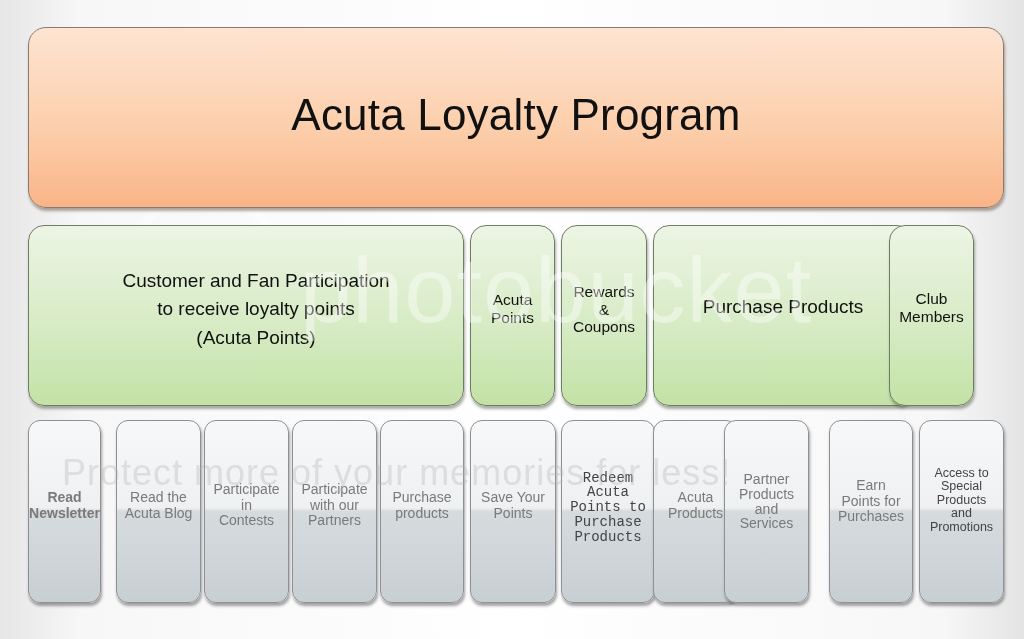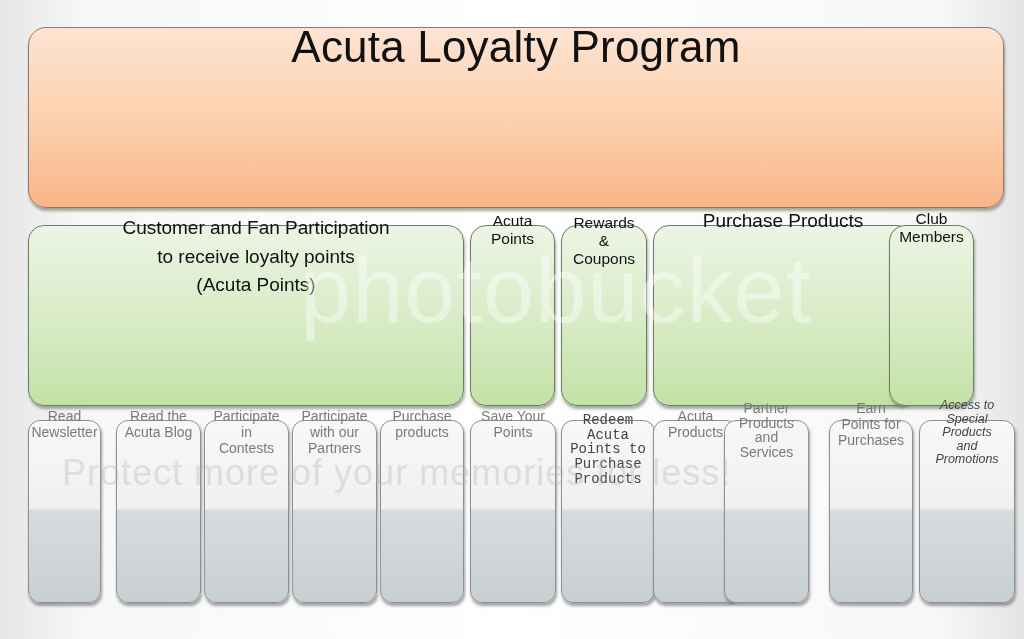--- a/index.html
+++ b/index.html
@@ -4,21 +4,21 @@
 <style>
   html, body { margin: 0; padding: 0; }
   body {
     width: 1024px; height: 639px; overflow: hidden; position: relative;
     background: linear-gradient(90deg, #e6e6e6 0%, #f7f7f7 8%, #ffffff 50%, #f7f7f7 92%, #e4e4e4 100%);
     font-family: "Liberation Sans", sans-serif;
   }
   .box {
     position: absolute; box-sizing: border-box;
     border-radius: 16px;
-    display: flex; align-items: flex-start; justify-content: center;
+    display: flex; align-items: center; justify-content: center;
     text-align: center; color: #111;
   }
   .top {
     left: 28px; top: 27px; width: 976px; height: 181px;
     background: linear-gradient(180deg, #fde4d2 0%, #fccfac 55%, #f9b488 100%);
     border: 1.5px solid #8b7b6f;
     box-shadow: 1px 3px 3px rgba(80,60,40,0.45);
     border-radius: 18px;
   }
   .top span { font-size: 44px; letter-spacing: 0.2px; margin-top: -6px; }
@@ -83,21 +83,21 @@
 <div class="box green pp" style="left:653px; width:260px;">
   <span>Purchase Products</span>
 </div>
 <div class="box green narrow" style="left:889px; width:85px;">
   <span style="margin-top:-16px;">Club
 Members</span>
 </div>
 
 <div class="watermark wm-text">photobucket</div>
 
-<div class="box gray" style="left:28px; width:73px;">
+<div class="box gray" style="left:28px; width:73px;font-weight:bold;">
   <span>Read
 Newsletter</span>
 </div>
 <div class="box gray" style="left:116px; width:85px;">
   <span>Read the
 Acuta Blog</span>
 </div>
 <div class="box gray" style="left:204px; width:85px;">
   <span>Participate
 in
@@ -131,21 +131,21 @@
   <span style="line-height:1.05; margin-top:-20px;">Partner
 Products
 and
 Services</span>
 </div>
 <div class="box gray" style="left:829px; width:84px;">
   <span style="margin-top:-20px;">Earn
 Points for
 Purchases</span>
 </div>
-<div class="box gray dark" style="left:919px; width:96px;font-style:italic;">
+<div class="box gray dark" style="left:919px; width:85px;">
   <span style="font-size:12.5px; line-height:1.08; margin-top:-22px;">Access to
 Special
 Products
 and
 Promotions</span>
 </div>
 
 <div class="watermark wm-protect">Protect more of your memories for less!</div>
 
 </body></html>

